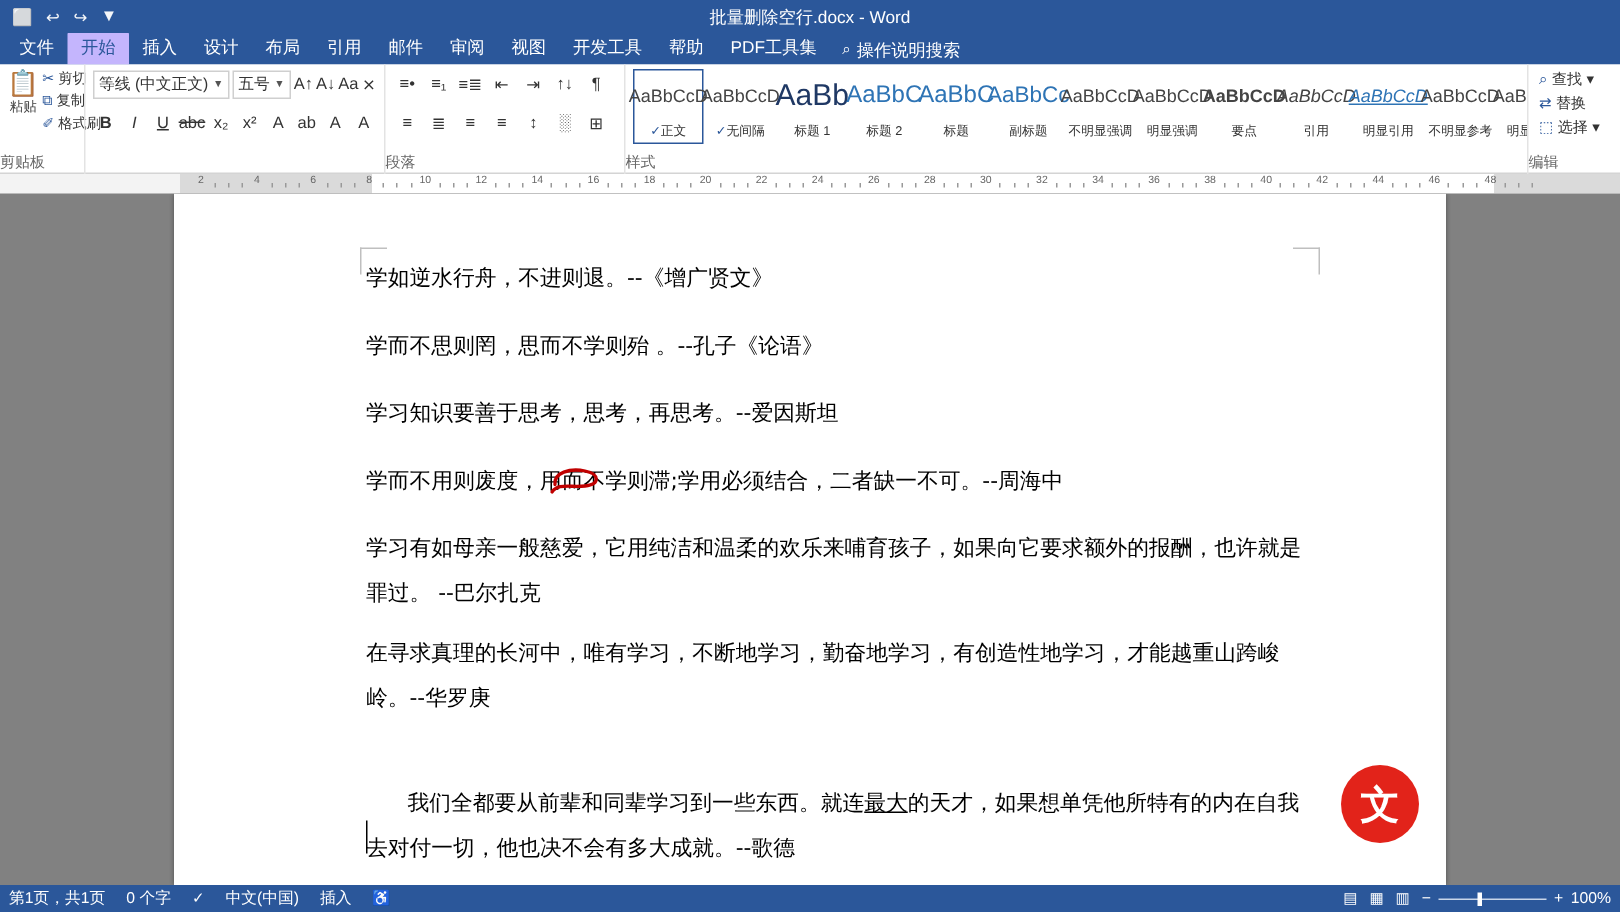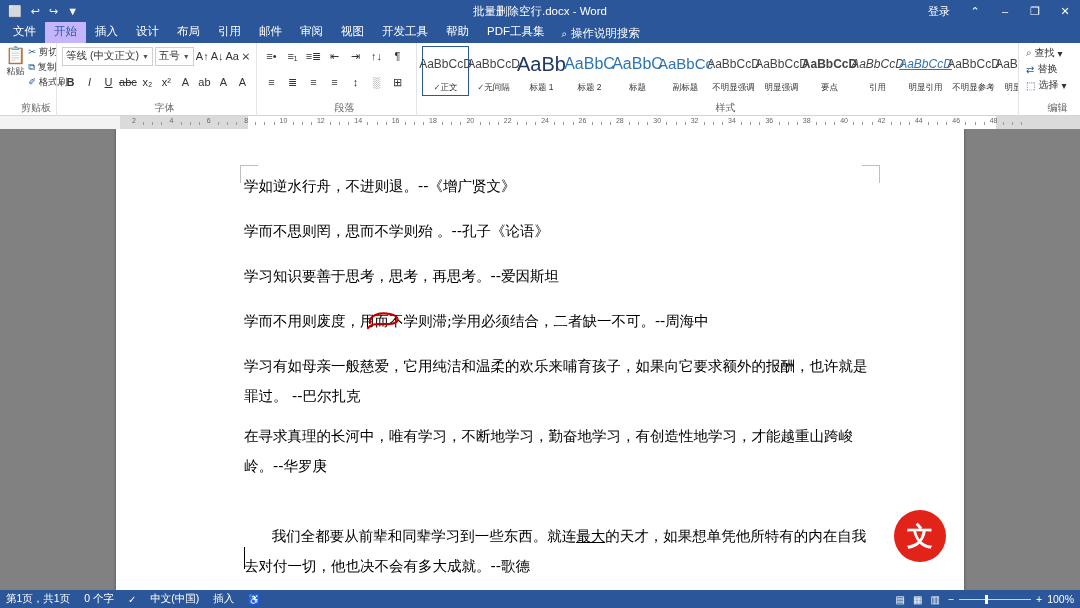--- a/index.html
+++ b/index.html
@@ -36,21 +36,21 @@
   .tab-extra .mag { font-size:10px; }
 
   
   .ribbon {
     height:73px; background:#fff; border-bottom:1px solid #d4d4d4;
     display:flex; position:relative;
   }
   .group { position:relative; padding:2px 5px 0 5px; height:73px; }
   .group + .group { border-left:1px solid #e3e3e3; }
   .glabel {
-    position:absolute; bottom:1px; left:16px; right:0; text-align:center;
+    position:absolute; bottom:1px; left:0; right:0; 
     font-size:10px; color:#666;
   }
 
   
   .g-clip { width:56px; display:flex; }
   .clip-big { width:26px; text-align:center; font-size:9px; color:#444; padding-top:2px;}
   .clip-ico { font-size:17px; line-height:18px; color:#2b579a;}
   .clip-small { font-size:9.5px; color:#333; }
   .clip-small div { padding:1px 0 1px 2px; white-space:nowrap; }
   .clip-small .ic { color:#2b579a; }
@@ -161,27 +161,20 @@
 <body>
 
 <div class="titlebar">
   <div class="qat">
     <span>⬜</span>
     <span>↩</span>
     <span>↪</span>
     <span>▼</span>
   </div>
   <div class="title-center">批量删除空行.docx  -  Word</div>
-  <div class="tb-right">
-    <span class="signin">登录</span>
-    <div class="winbtn">⌃</div>
-    <div class="winbtn">–</div>
-    <div class="winbtn">❐</div>
-    <div class="winbtn close">✕</div>
-  </div>
 </div>
 
 <div class="tabs">
   <div class="tab">文件</div>
   <div class="tab active">开始</div>
   <div class="tab">插入</div>
   <div class="tab">设计</div>
   <div class="tab">布局</div>
   <div class="tab">引用</div>
   <div class="tab">邮件</div>
@@ -240,21 +233,20 @@
       <div class="ib i">I</div>
       <div class="ib u">U</div>
       <div class="ib s">abc</div>
       <div class="ib">x₂</div>
       <div class="ib">x²</div>
       <div class="ib">A</div>
       <div class="ib">ab</div>
       <div class="ib">A</div>
       <div class="ib">A</div>
     </div>
-    <div class="glabel">字体</div>
   </div>
 
   <div class="group g-para">
     <div class="row">
       <div class="ib">≡•</div>
       <div class="ib">≡₁</div>
       <div class="ib">≡≣</div>
       <div class="ib">⇤</div>
       <div class="ib">⇥</div>
       <div class="ib">↑↓</div>

